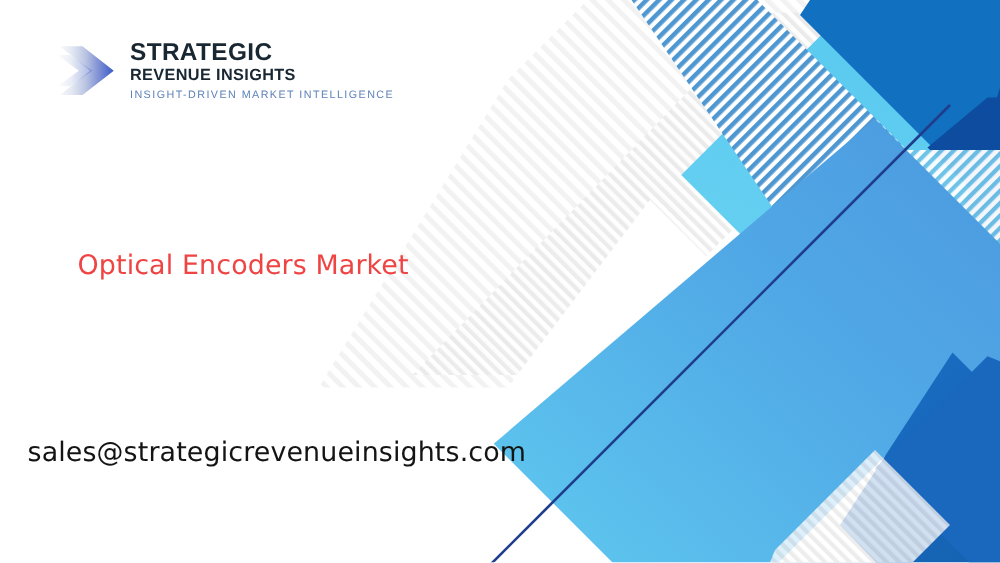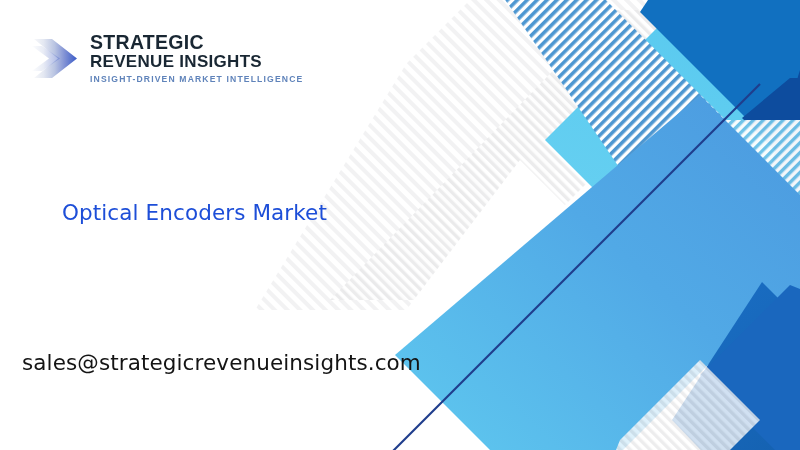--- a/index.html
+++ b/index.html
@@ -31,21 +31,21 @@
   }
   #graphic svg {
     display: block;
     width: 800px;
     height: 450px;
   }
 
   
   #logo {
     position: absolute;
-    left: 32px;
+    left: 46px;
     top: 32px;
     display: flex;
     align-items: center;
     gap: 9px;
   }
   #logo-mark {
     width: 49px;
     height: 47px;
     flex: none;
   }
@@ -55,40 +55,40 @@
   }
   .logo-line {
     font-family: "Liberation Sans", sans-serif;
     font-weight: bold;
     color: #192733;
     letter-spacing: 0.3px;
     line-height: 1.02;
     white-space: nowrap;
   }
   .logo-line-1 { font-size: 19.5px; }
-  .logo-line-2 { font-size: 17px; }
+  .logo-line-2 { font-size: 13px; }
   #logo-tagline {
     margin-top: 4px;
     font-family: "Liberation Sans", sans-serif;
     font-size: 8.6px;
-    font-weight: bold;
+    font-weight: normal;
     letter-spacing: 1.15px;
     color: #5f83ba;
     white-space: nowrap;
   }
 
   
   #headline {
     position: absolute;
     left: 62px;
     top: 200px;
     font-family: "DejaVu Sans", sans-serif;
     font-size: 21.5px;
     font-weight: normal;
-    color: #1d4ed8;
+    color: #ef4444;
     letter-spacing: 0.1px;
     white-space: nowrap;
   }
   #email {
     position: absolute;
     left: 22px;
     top: 350px;
     font-family: "DejaVu Sans", sans-serif;
     font-size: 21.5px;
     font-weight: normal;

